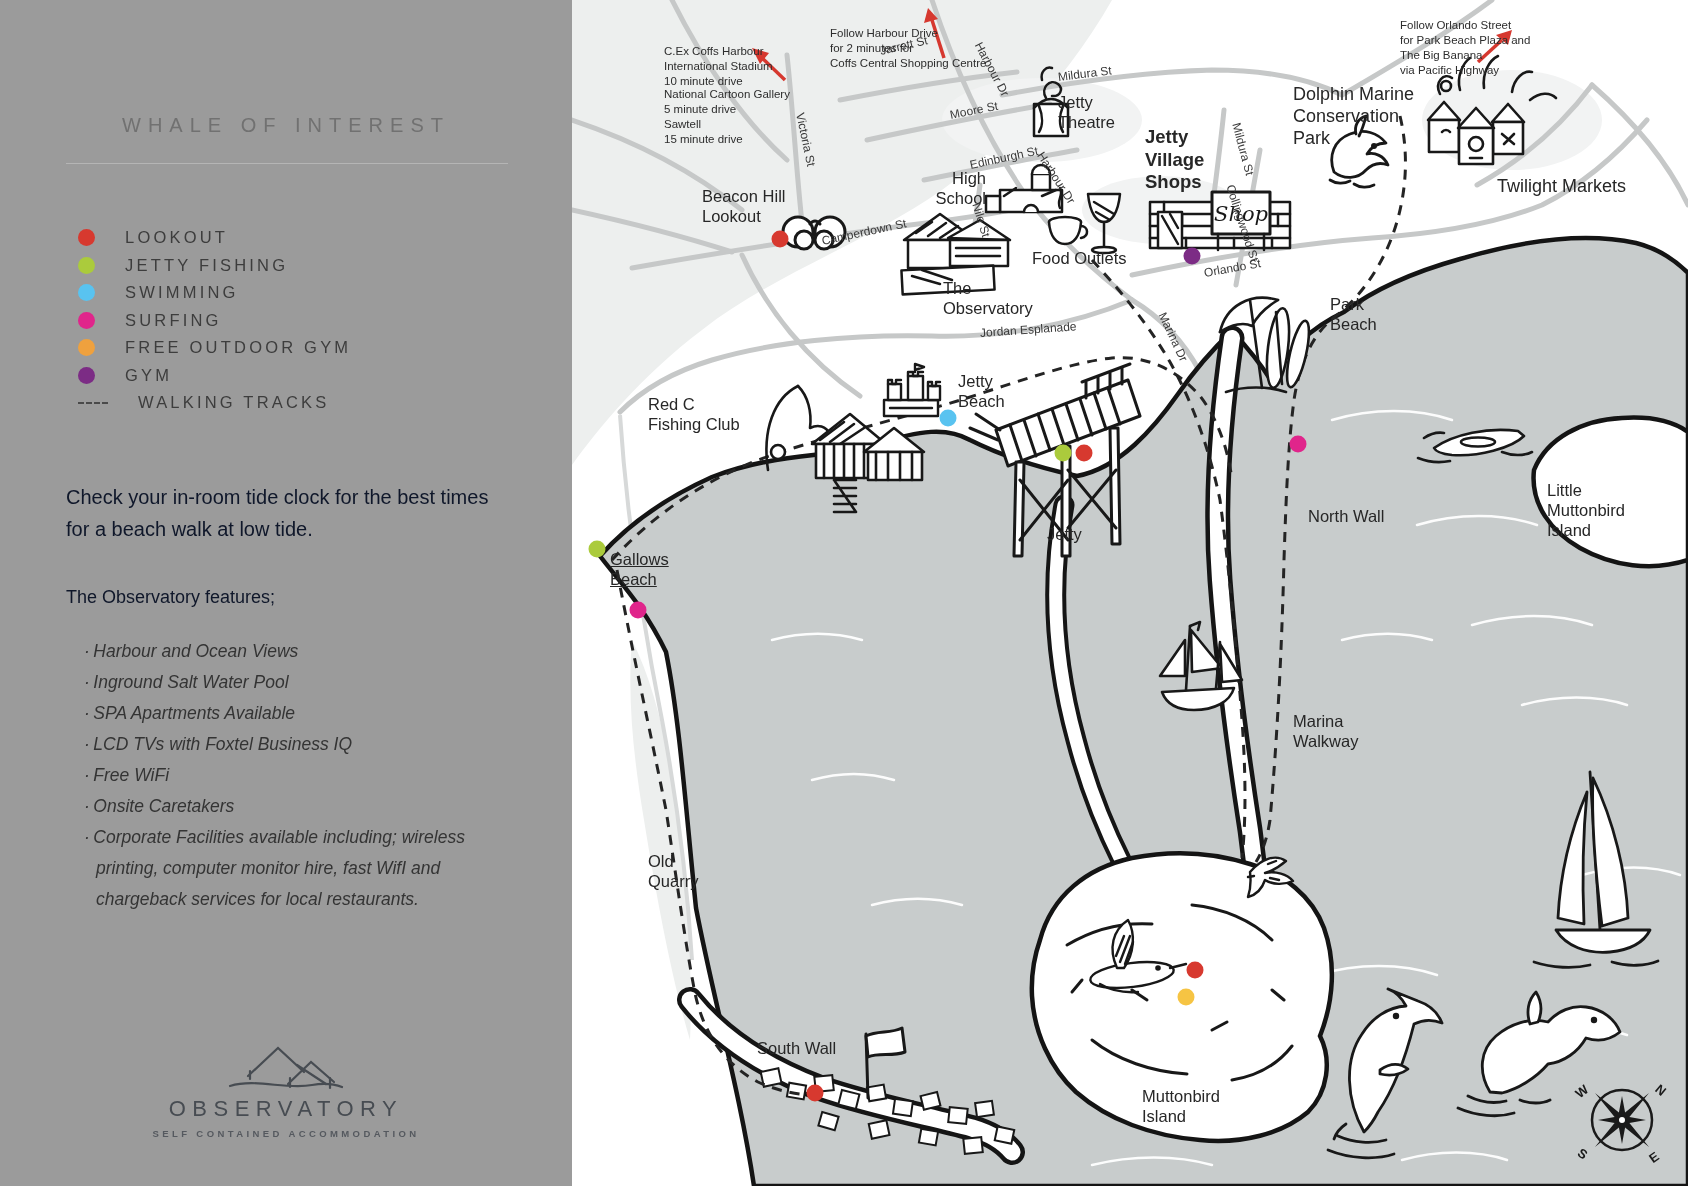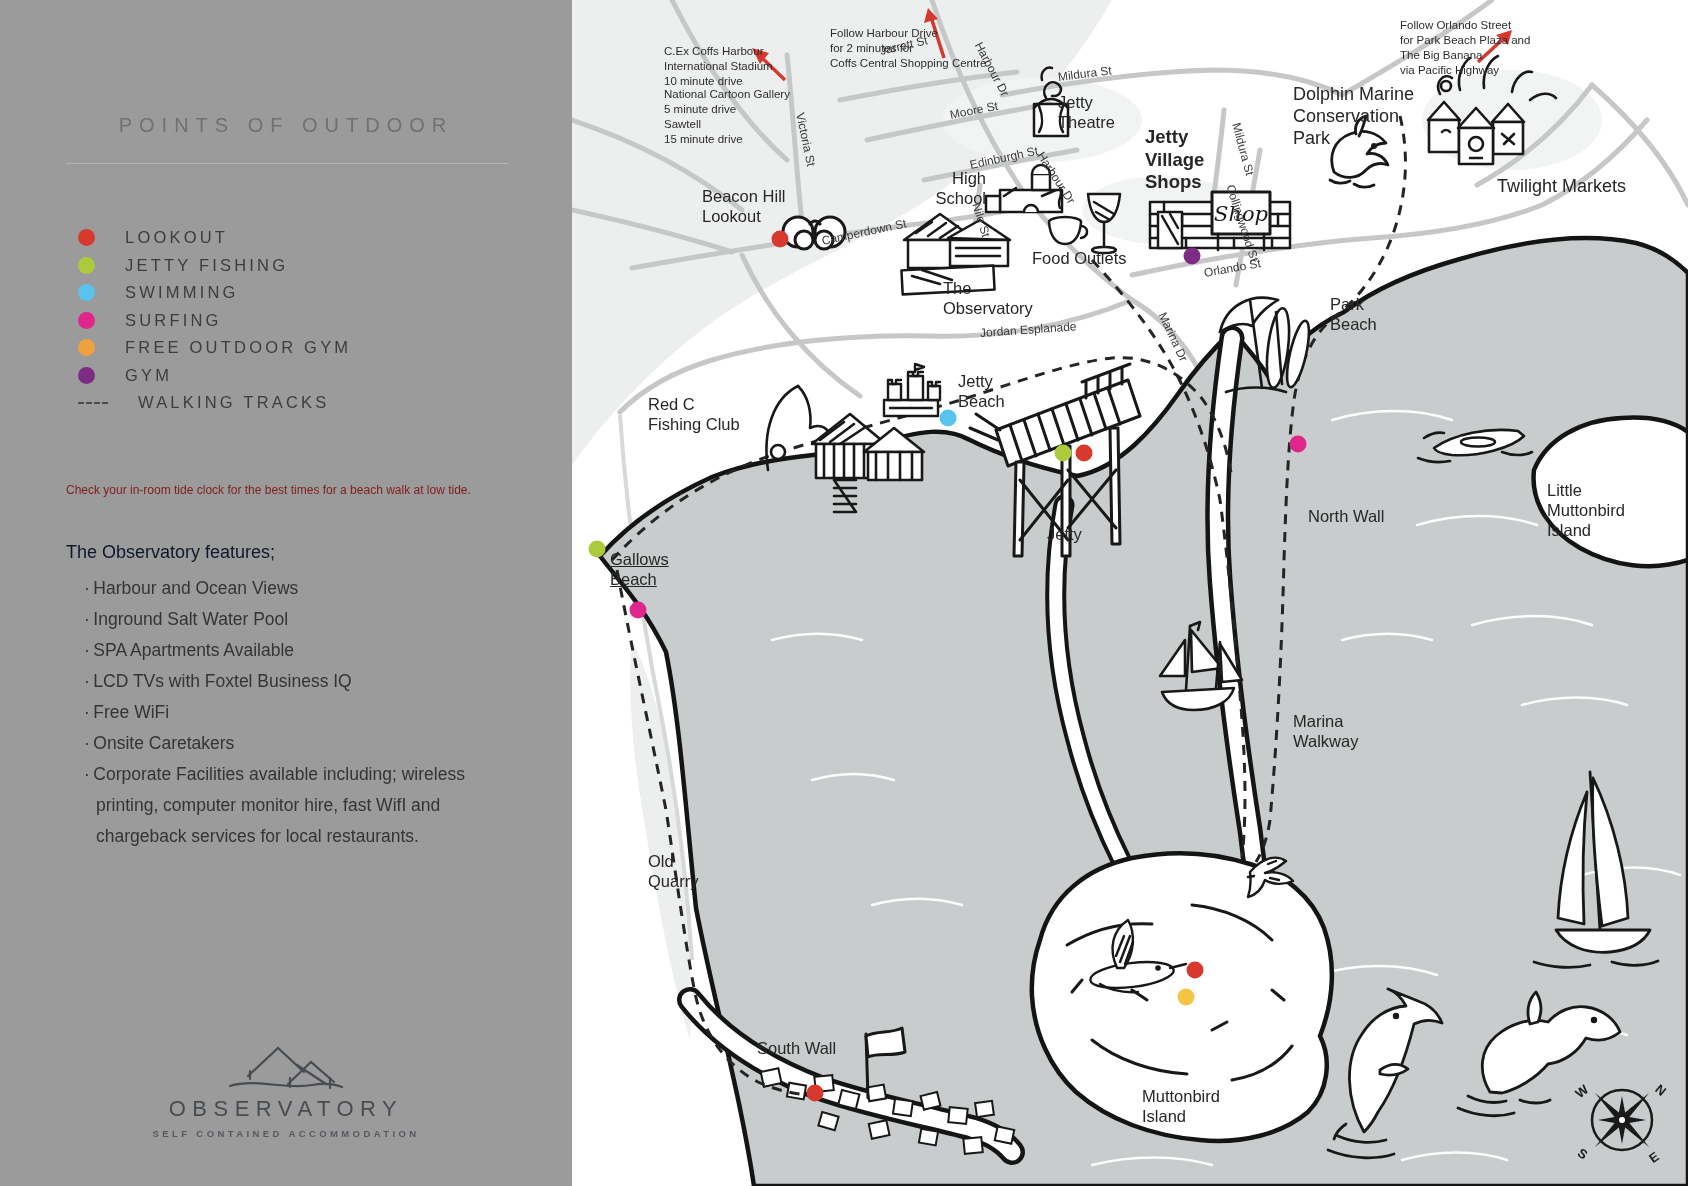--- a/index.html
+++ b/index.html
@@ -8,23 +8,23 @@
   
   .sidebar{position:absolute;left:0;top:0;width:572px;height:1186px;background:#9b9b9b;}
   .sb-heading{margin:0;padding-top:114px;text-align:center;font-size:20px;font-weight:400;
               letter-spacing:7px;color:#717171;}
   .sb-rule{border:none;border-top:1px solid #b5b5b5;margin:26px 64px 0 66px;}
   .legend{list-style:none;margin:60px 0 0 0;padding:0 0 0 78px;}
   .legend li{display:flex;align-items:center;height:27.5px;}
   .legend .dot{width:17px;height:17px;border-radius:50%;flex:0 0 17px;}
   .legend .dash-swatch{width:30px;border-top:2.5px dashed #4a4a4a;flex:0 0 30px;}
   .legend .lg-label{margin-left:30px;font-size:16.5px;letter-spacing:3.2px;color:#3d3d3d;}
-  .sb-para{margin:64px 56px 0 66px;font-size:12px;line-height:1.6;color:#7f1d1d;}
+  .sb-para{margin:64px 56px 0 66px;font-size:20px;line-height:1.6;color:#0f172a;}
   .sb-feat-head{margin:42px 56px 0 66px;font-size:18px;color:#0f172a;}
-  .features{list-style:none;margin:10px 46px 0 84px;padding:0;}
+  .features{list-style:none;margin:28px 46px 0 84px;padding:0;font-style:italic;}
   .features li{font-size:17.5px;line-height:31px;color:#343434;padding-left:12px;text-indent:-12px;}
   .features li::before{content:"\00b7\2009";}
   .sb-logo{position:absolute;left:0;right:0;top:1038px;text-align:center;color:#474c52;}
   .sb-logo .wordmark{font-size:22px;letter-spacing:6.5px;margin-top:2px;}
   .sb-logo .tagline{font-size:9.5px;letter-spacing:3.4px;margin-top:6px;font-weight:700;color:#55595f;}
   
   .map{position:absolute;left:572px;top:0;width:1116px;height:1186px;background:#fff;}
   .map svg{position:absolute;left:0;top:0;}
   #map-overlay{position:absolute;left:0;top:0;width:100%;height:100%;}
   .place{position:absolute;font-size:16.5px;line-height:1.22;color:#272727;white-space:pre-line;}
@@ -35,21 +35,21 @@
   .dot-marker{position:absolute;width:17px;height:17px;border-radius:50%;transform:translate(-50%,-50%);}
   .ink{stroke:#181818;fill:none;stroke-linecap:round;stroke-linejoin:round;}
   .inkf{stroke:#181818;fill:#ffffff;stroke-linecap:round;stroke-linejoin:round;}
 </style>
 </head>
 <body>
 
 <div class="stage">
 
   <aside class="sidebar">
-    <h1 class="sb-heading">POINTS OF OUTDOOR</h1>
+    <h1 class="sb-heading">WHALE OF INTEREST</h1>
     <hr class="sb-rule">
     <ul class="legend" id="legend-list">
         <li>
           <span class="dot" style="background: rgb(215, 57, 47);"></span>
           <span class="lg-label">LOOKOUT</span>
         </li>
         <li>
           <span class="dot" style="background: rgb(171, 203, 60);"></span>
           <span class="lg-label">JETTY FISHING</span>
         </li>

